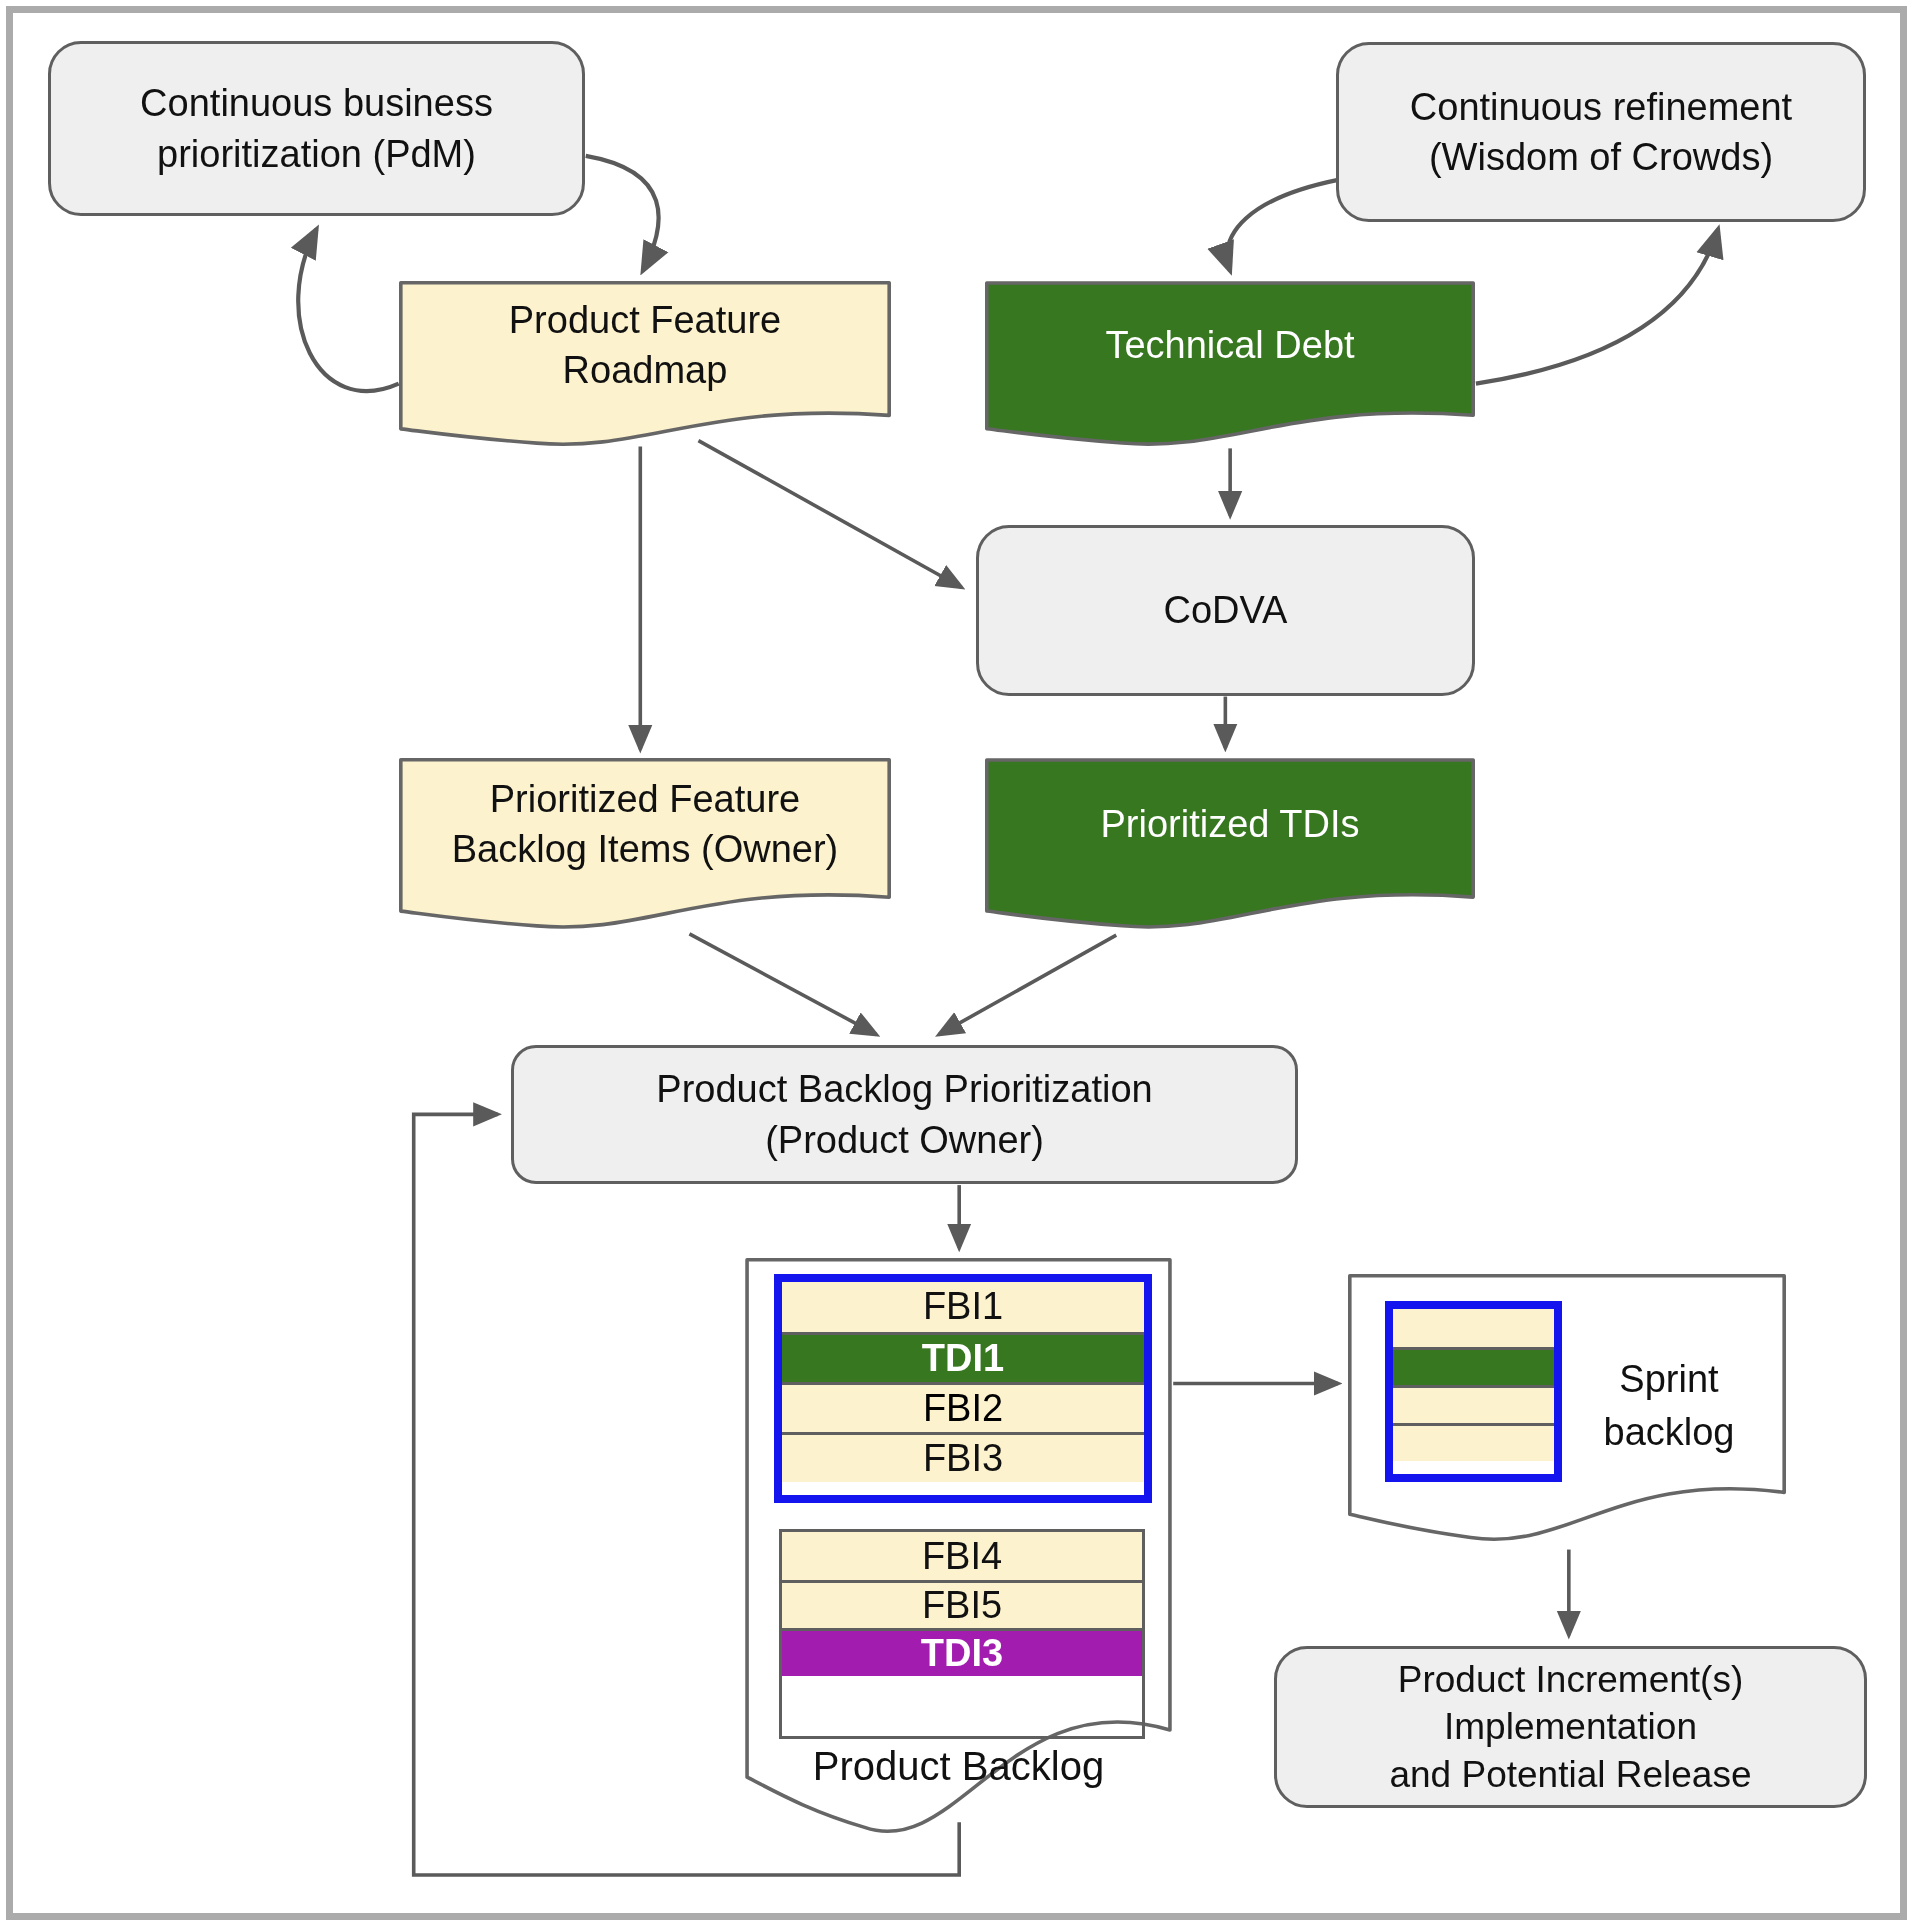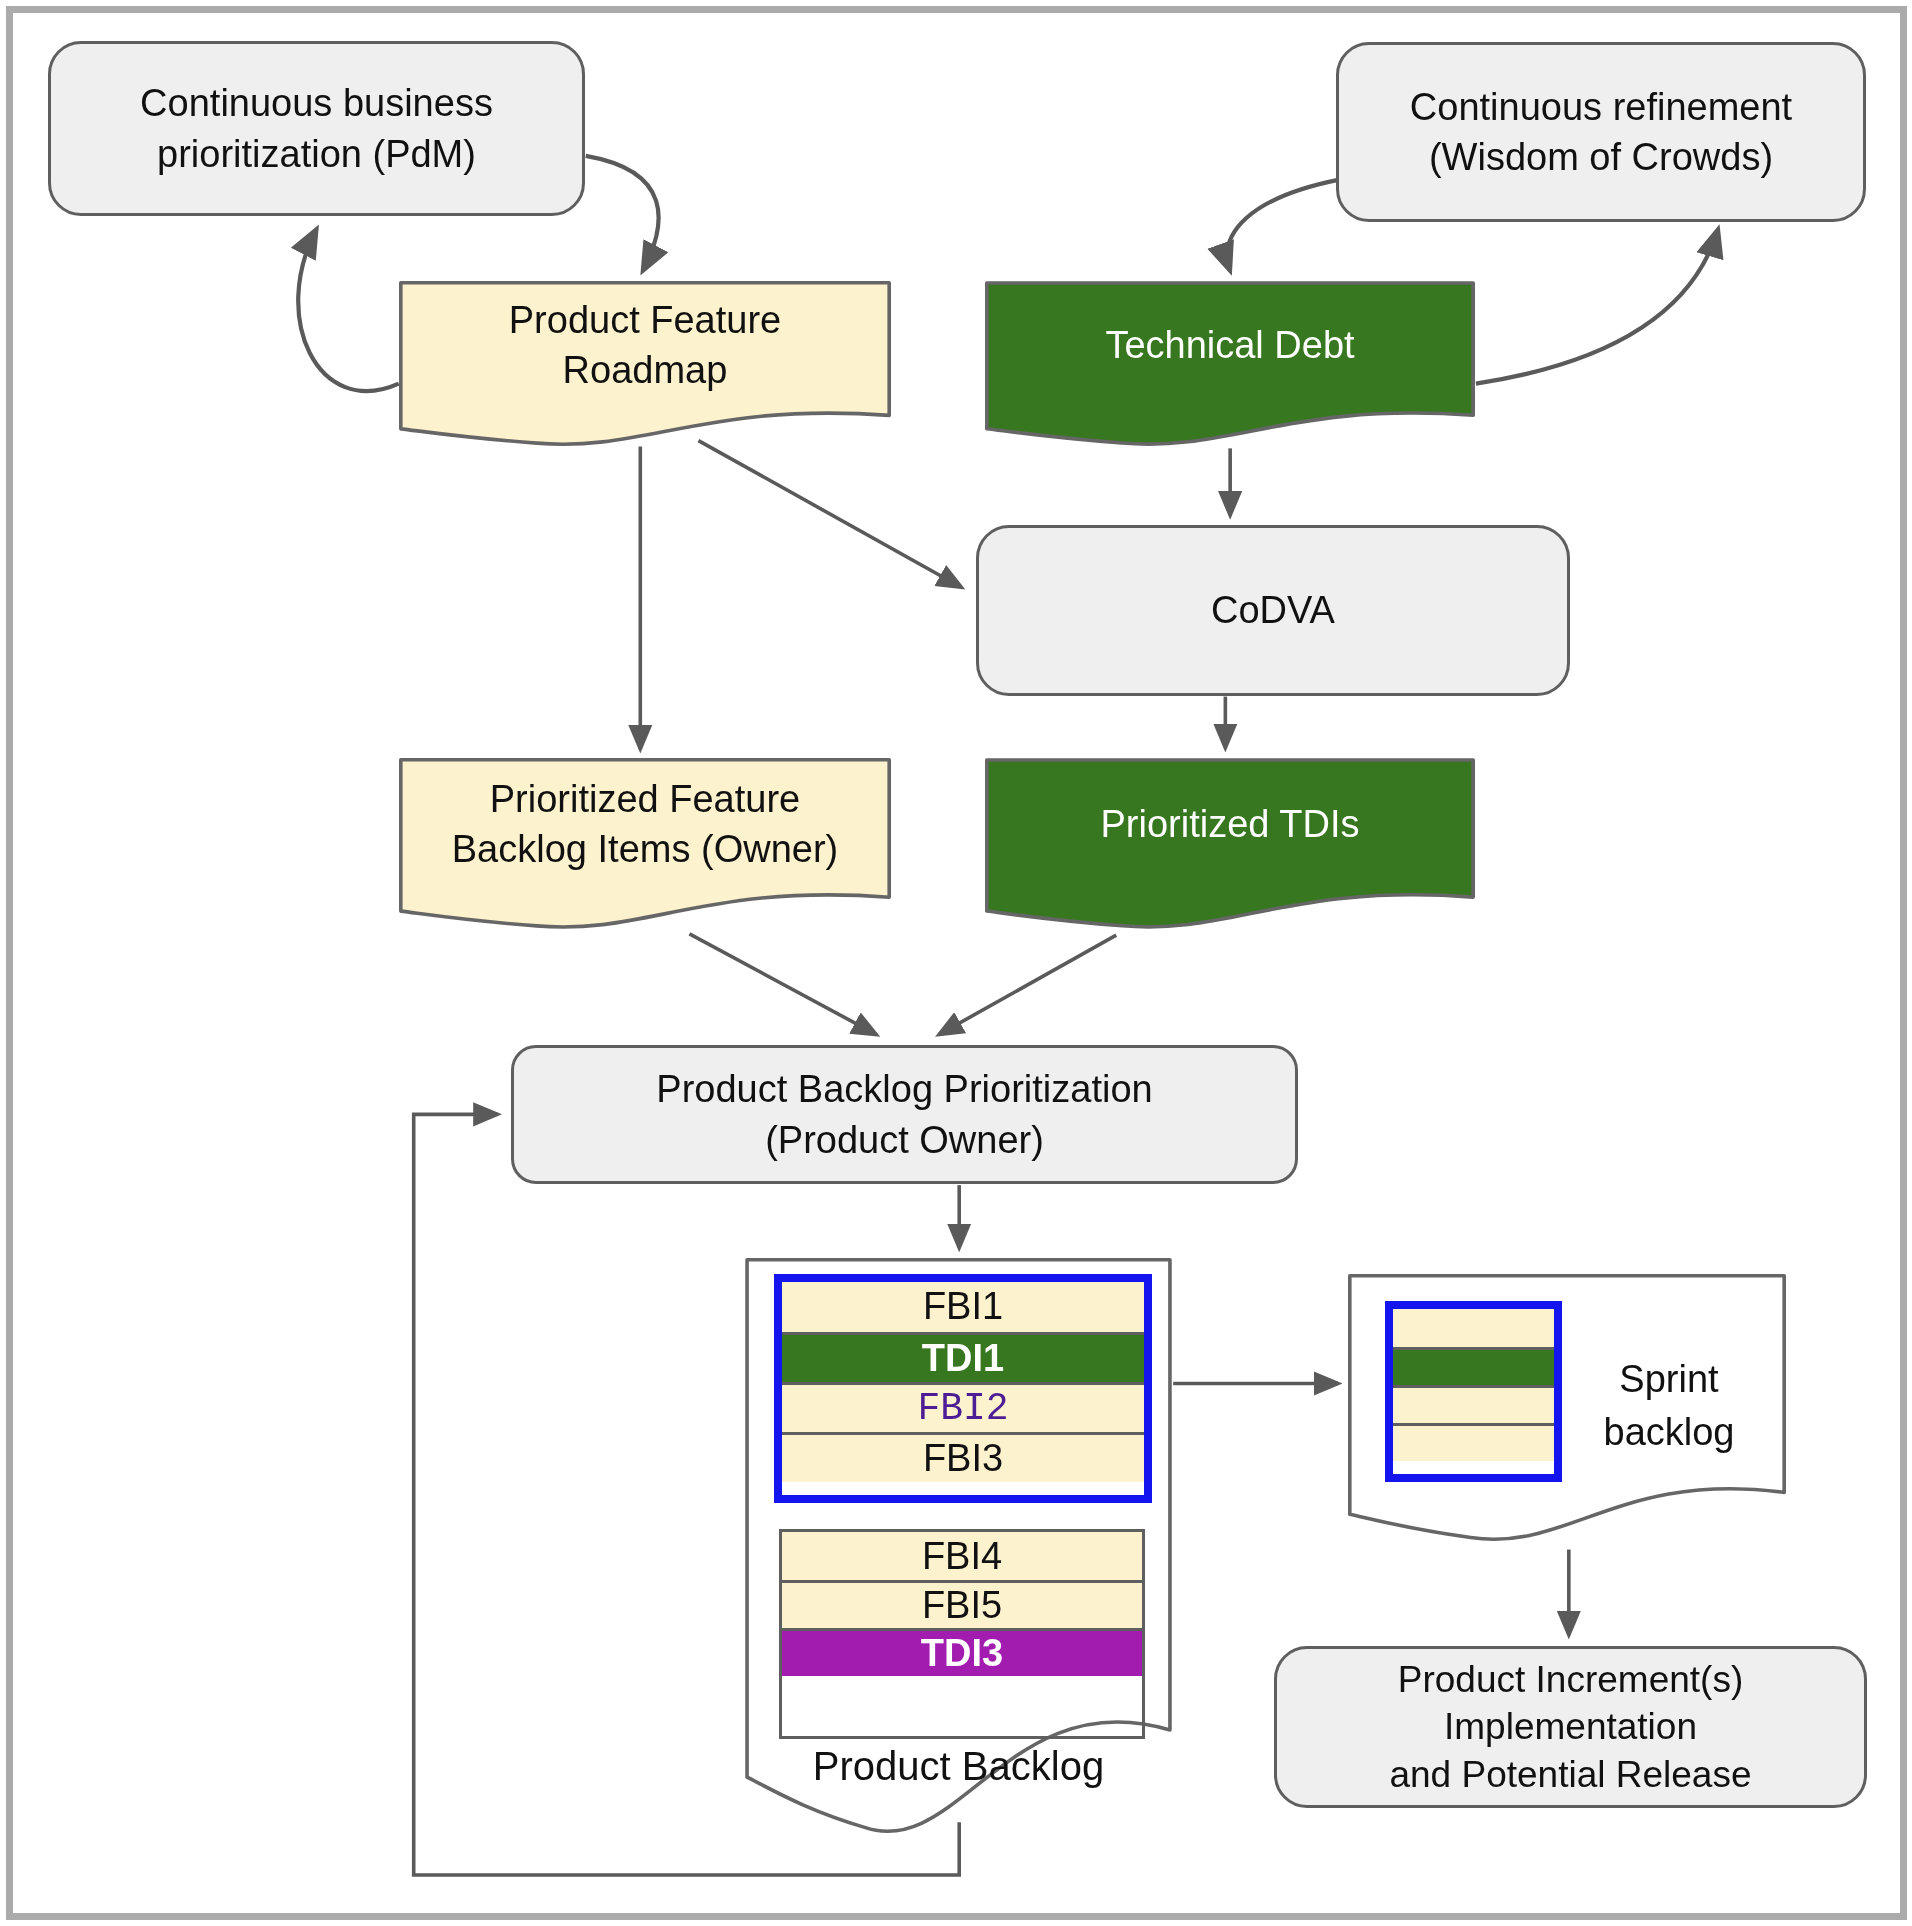--- a/index.html
+++ b/index.html
@@ -58,21 +58,21 @@
   <div class="node box" style="left: 48px; top: 41px; width: 537px; height: 175px; background: rgb(239, 239, 239); border-color: rgb(95, 95, 95); color: rgb(17, 17, 17);">
     <div class="lbl">Continuous business
 prioritization (PdM)</div>
   </div>
 
   <div class="node box" style="left: 1336px; top: 42px; width: 530px; height: 180px; background: rgb(239, 239, 239); border-color: rgb(95, 95, 95); color: rgb(17, 17, 17);">
     <div class="lbl">Continuous refinement
 (Wisdom of Crowds)</div>
   </div>
 
-  <div class="node box" style="left: 976px; top: 525px; width: 594px; height: 171px; background: rgb(239, 239, 239); border-color: rgb(95, 95, 95); color: rgb(17, 17, 17);">
+  <div class="node box" style="left: 976px; top: 525px; width: 499px; height: 171px; background: rgb(239, 239, 239); border-color: rgb(95, 95, 95); color: rgb(17, 17, 17);">
     <div class="lbl">CoDVA</div>
   </div>
 
   <div class="node box" style="left: 511px; top: 1045px; width: 787px; height: 139px; border-radius: 25px; background: rgb(239, 239, 239); border-color: rgb(95, 95, 95); color: rgb(17, 17, 17);">
     <div class="lbl">Product Backlog Prioritization
 (Product Owner)</div>
   </div>
 
   <div class="node box" style="left: 1274px; top: 1646px; width: 593px; height: 162px; background: rgb(239, 239, 239); border-color: rgb(95, 95, 95); color: rgb(17, 17, 17);">
     <div class="lbl" style="font-size:37px;line-height:1.28;">Product Increment(s)
@@ -111,21 +111,21 @@
   </div>
 
   <div class="node doc" style="left:745px;top:1258px;width:427px;height:590px;">
       <svg width="427" height="590" class="doc-shape" viewBox="0 0 712 985">
         <path d="M 3 3 L 709 3 L 709 788 C 441.44 709.1999999999999, 356 1004.7, 199.36 950.525 C 99.68 920.975, 42.72 886.5, 3 866.8 Z" fill="#ffffff" stroke="#666666" stroke-width="6" stroke-linejoin="round"></path>
       </svg>
 
     <div class="stack" style="left: 29px; top: 15.6px; width: 378px; height: 229px; border: 8.4px solid rgb(20, 20, 238);">
       <div class="row" style="background: rgb(252, 242, 205); color: rgb(17, 17, 17); border-top-color: rgb(95, 95, 95);">FBI1</div>
       <div class="row tdi" style="background: rgb(55, 119, 32); color: rgb(255, 255, 255); border-top-color: rgb(95, 95, 95);">TDI1</div>
-      <div class="row" style="background: rgb(252, 242, 205); color: #4c1d95; border-top-color: rgb(95, 95, 95); font-family: Liberation Mono, monospace;">FBI2</div>
+      <div class="row" style="background: rgb(252, 242, 205); color: #000000; border-top-color: rgb(95, 95, 95);">FBI2</div>
       <div class="row" style="background: rgb(252, 242, 205); color: rgb(17, 17, 17); border-top-color: rgb(95, 95, 95);">FBI3</div>
     </div>
 
     <div class="stack" style="left: 34px; top: 271px; width: 366px; height: 210px; border: 3.6px solid rgb(95, 95, 95);">
       <div class="row row-sm" style="background: rgb(252, 242, 205); color: rgb(17, 17, 17); border-top-color: rgb(95, 95, 95);">FBI4</div>
       <div class="row row-sm" style="background: rgb(252, 242, 205); color: rgb(17, 17, 17); border-top-color: rgb(95, 95, 95);">FBI5</div>
       <div class="row row-sm tdi" style="background: #a21caf; color: rgb(255, 255, 255); border-top-color: rgb(95, 95, 95);">TDI3</div>
     </div>
 
     <div class="caption" style="top: 486px; color: rgb(17, 17, 17);">Product Backlog</div>

